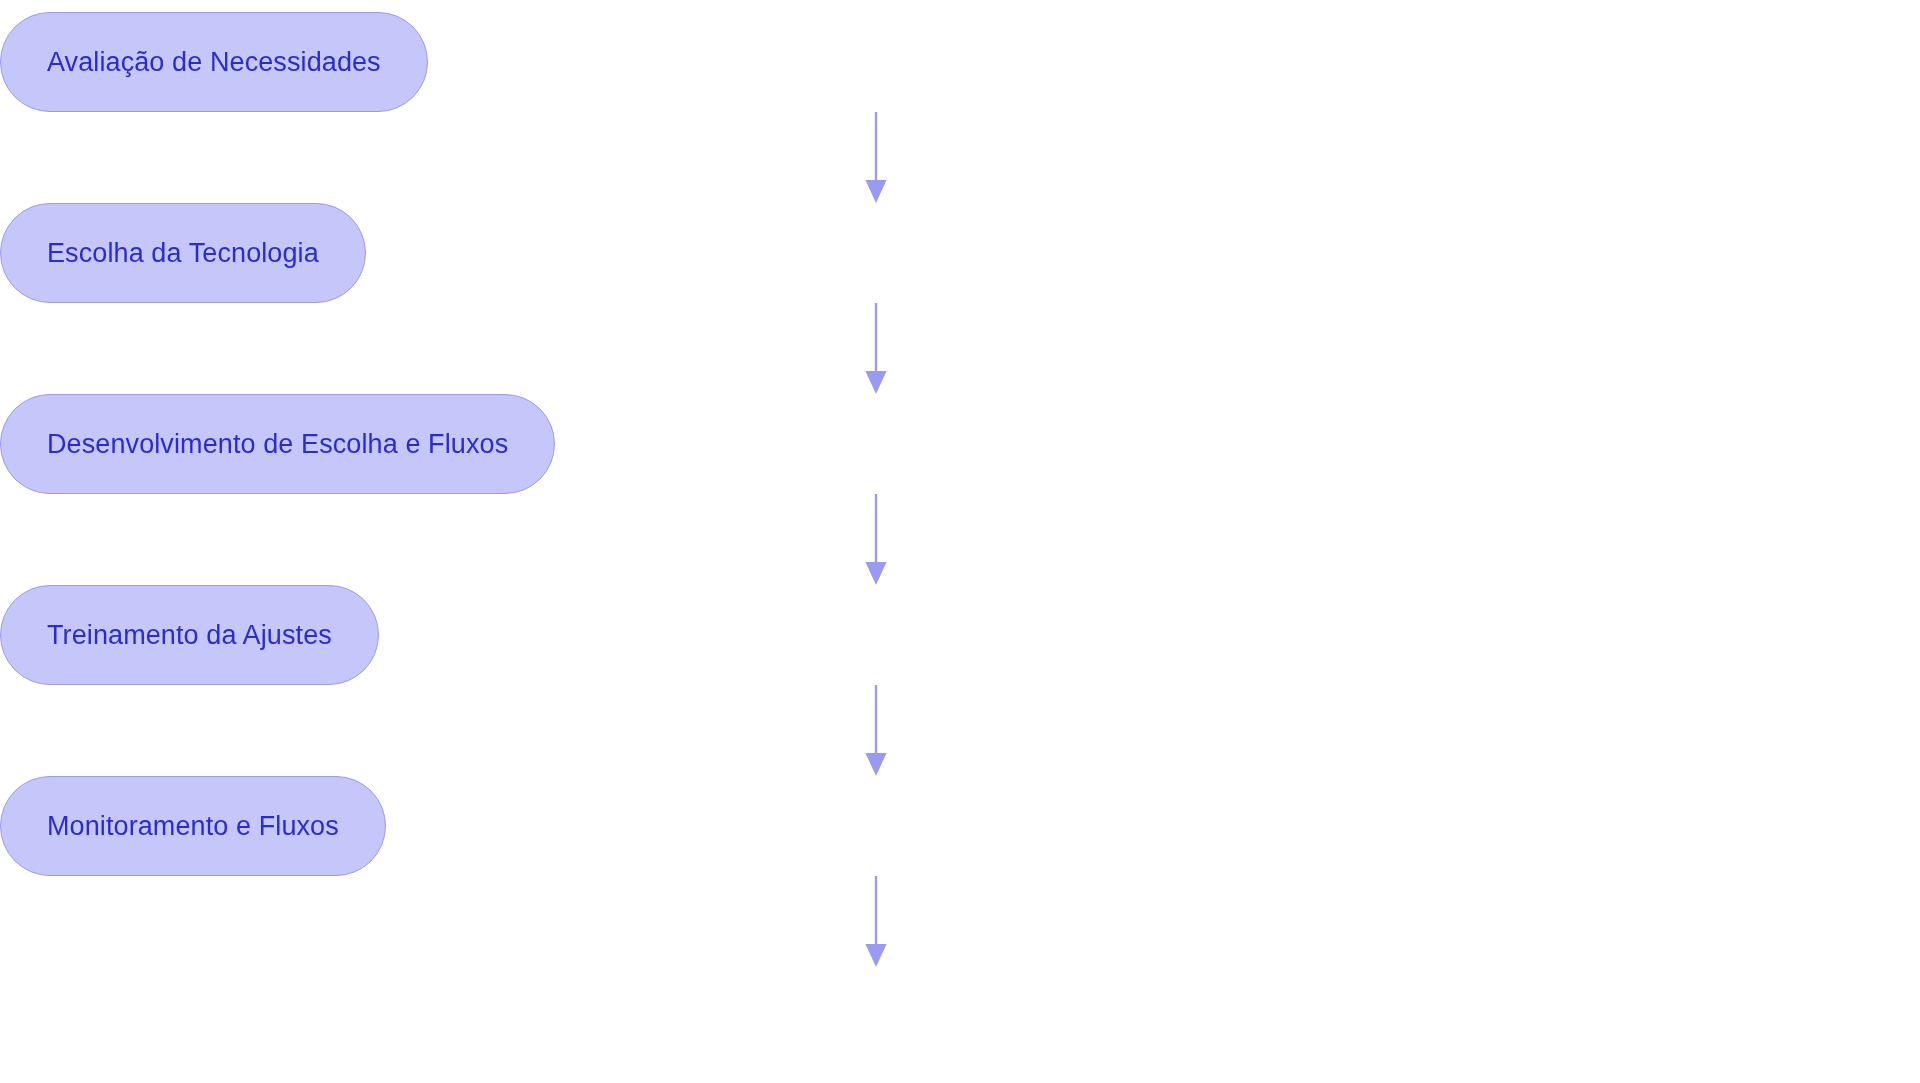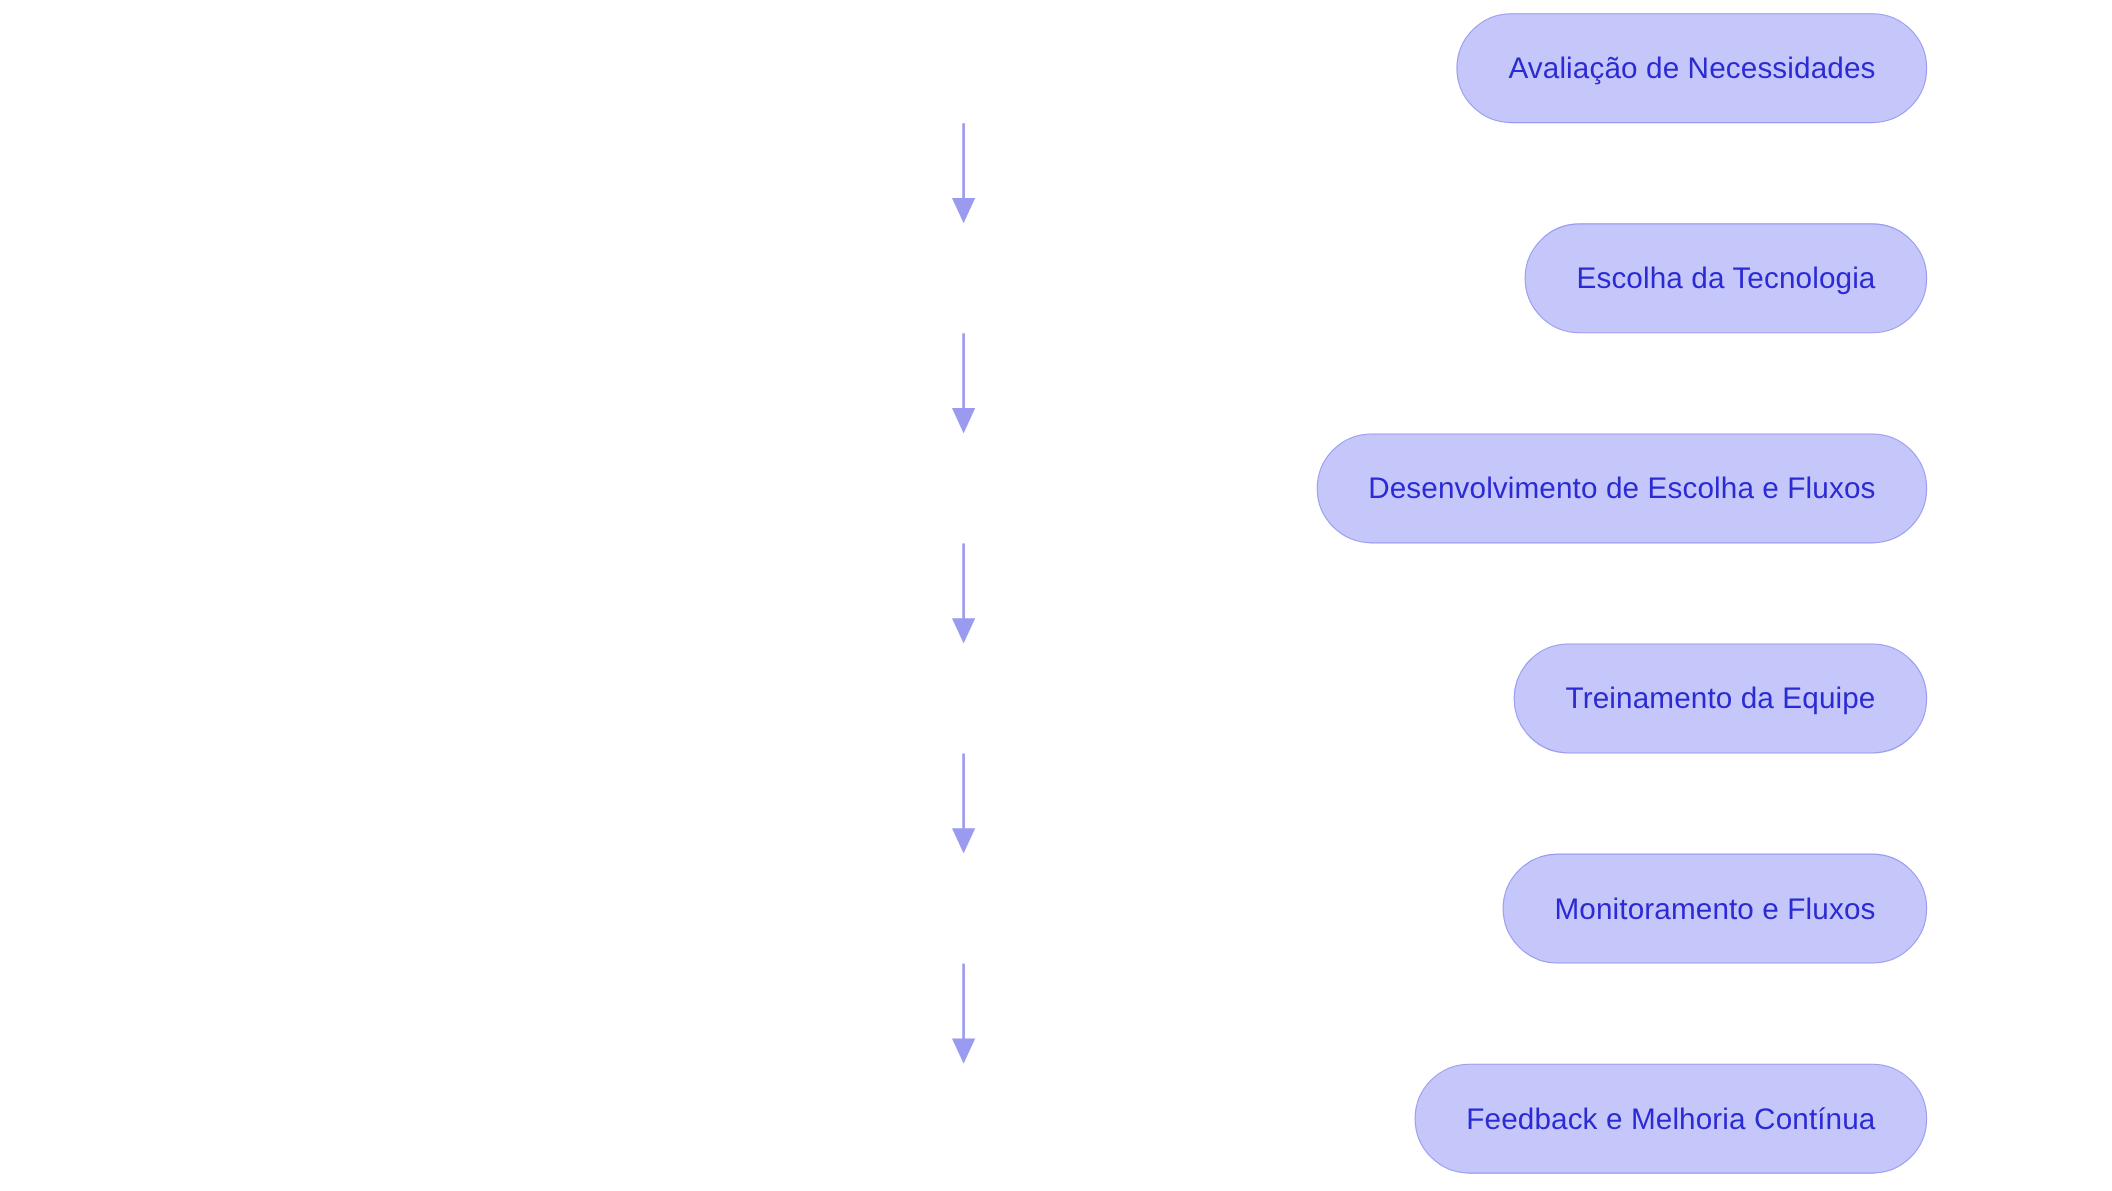--- a/index.html
+++ b/index.html
@@ -23,21 +23,21 @@
   }
 
   .flow-column {
     position: absolute;
     left: 0;
     top: 0;
     width: 1752px;
     height: 1083px;
     display: flex;
     flex-direction: column;
-    align-items: flex-end;
+    align-items: flex-start;
   }
 
   .node {
     box-sizing: border-box;
     height: 100px;
     display: flex;
     align-items: center;
     justify-content: center;
     background: #c5c6f9;
     border: 1.6px solid #9a9bf0;
@@ -105,39 +105,36 @@
     </div>
 
     <div class="connector">
       <svg width="28" height="91" viewBox="0 0 28 91" aria-hidden="true">
         <line x1="14" y1="0" x2="14" y2="72" stroke="#9a9bf0" stroke-width="2.4"></line>
         <polygon points="14,91 3.4,68 24.6,68" fill="#9a9bf0"></polygon>
       </svg>
     </div>
 
     <div class="node">
-      <span class="node-label">Treinamento da Equipe</span>
+      <span class="node-label">Treinamento da Ajustes</span>
     </div>
 
     <div class="connector">
       <svg width="28" height="91" viewBox="0 0 28 91" aria-hidden="true">
         <line x1="14" y1="0" x2="14" y2="72" stroke="#9a9bf0" stroke-width="2.4"></line>
         <polygon points="14,91 3.4,68 24.6,68" fill="#9a9bf0"></polygon>
       </svg>
     </div>
 
     <div class="node">
       <span class="node-label">Monitoramento e Fluxos</span>
     </div>
 
     <div class="connector">
       <svg width="28" height="91" viewBox="0 0 28 91" aria-hidden="true">
         <line x1="14" y1="0" x2="14" y2="72" stroke="#9a9bf0" stroke-width="2.4"></line>
         <polygon points="14,91 3.4,68 24.6,68" fill="#9a9bf0"></polygon>
       </svg>
     </div>
 
-    <div class="node">
-      <span class="node-label">Feedback e Melhoria Contínua</span>
-    </div>
 
   </div>
 </div>
 
 </body></html>

